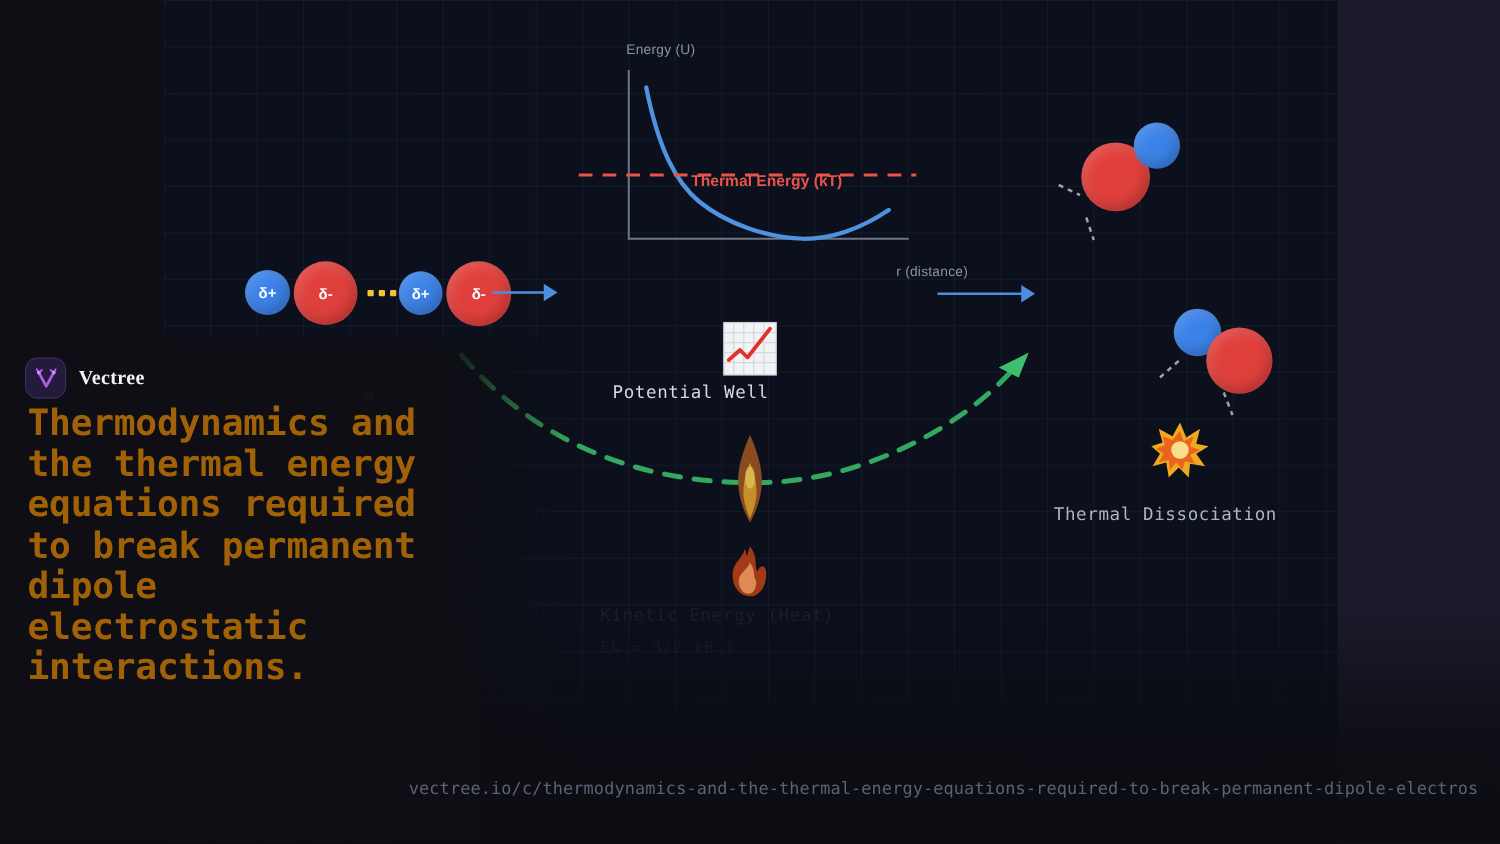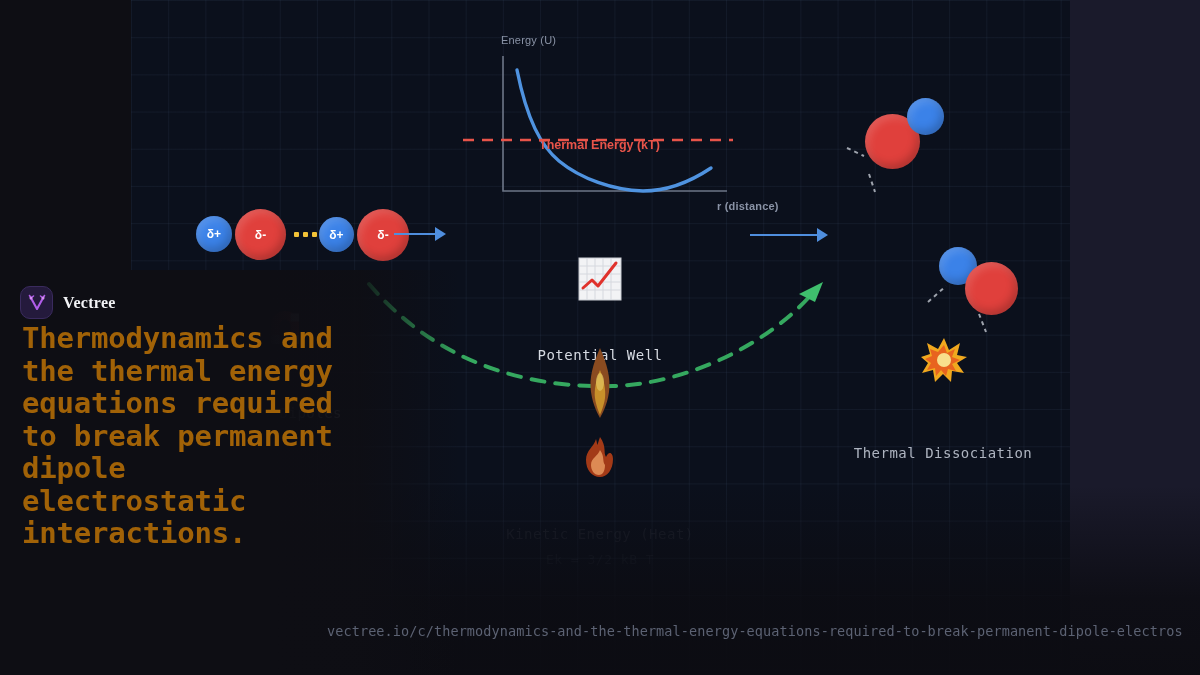--- a/index.html
+++ b/index.html
@@ -45,23 +45,23 @@
   }
 
   
   .plot { position: absolute; left: 455px; top: 28px; width: 330px; height: 190px; }
   .plot svg { display:block; }
   .axis-label {
     position: absolute; color: #8a93a6; font-family: "Liberation Sans", sans-serif;
     font-size: 11px; letter-spacing: .2px; white-space: nowrap;
   }
   .lbl-energy { left: 3px; top: 6px; padding-left: 43px; }
-  .lbl-r { left: 262px; top: 172px; font-weight: bold; }
+  .lbl-r { left: 262px; top: 184px; }
   .kt-label {
-    position: absolute; left: 84px; top: 110px;
+    position: absolute; left: 98px; top: 110px;
     color: #e8544a; font-family: "Liberation Sans", sans-serif;
     font-size: 12.5px; font-weight: bold; white-space: nowrap;
   }
   .formula {
     position: absolute; left: 455px; top: 231px; width: 330px;
     text-align: center;
     color: #4f93e0; font-family: "Liberation Sans", sans-serif;
     font-size: 13px; font-weight: bold; letter-spacing: .2px;
   }
 
@@ -86,23 +86,23 @@
     border-top: 7px solid transparent; border-bottom: 7px solid transparent;
     border-left: 11px solid #4f8ede;
   }
 
   
   .vib { position:absolute; width: 2px; }
   .vib svg { display:block; overflow: visible; }
 
   
   .caption {
-    position: absolute; text-align: center;
+    position: absolute; text-align: left;
     font-family: "DejaVu Sans Mono", "Liberation Mono", monospace;
-    font-size: 14px; letter-spacing: .5px; color: #aeb4c0; white-space: nowrap; margin-top: 41px;
+    font-size: 14px; letter-spacing: .5px; color: #aeb4c0; white-space: nowrap;
   }
   .cap-bound  { left: 184px; top: 364px; width: 200px; }
   .cap-pot    { left: 490px; top: 306px; width: 220px; color: #d6dae2; }
   .cap-diss   { left: 843px; top: 404px; width: 200px; }
   .cap-kin {
     left: 480px; top: 485px; width: 240px;
     color: rgba(174,180,192,0.09);
   }
   .cap-kin-eq {
     left: 480px; top: 511px; width: 240px; font-size: 13px;

